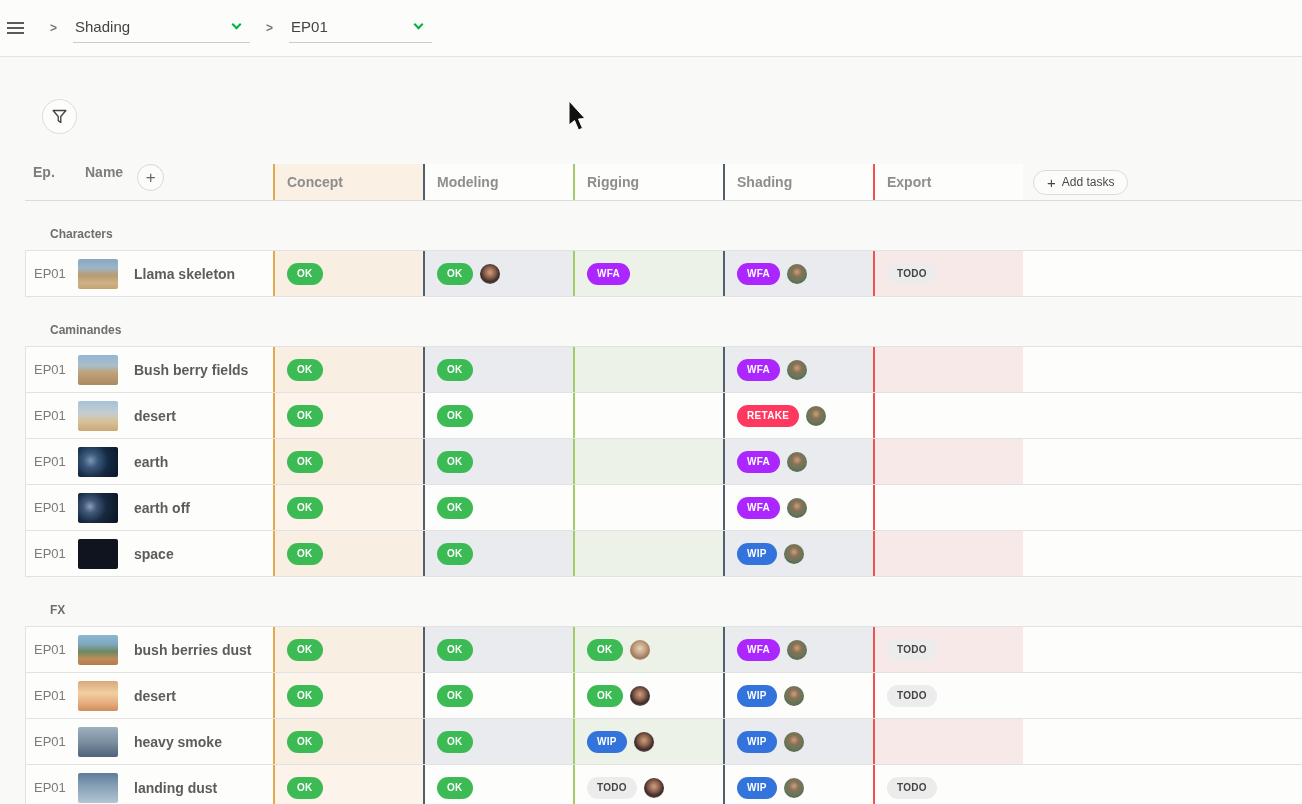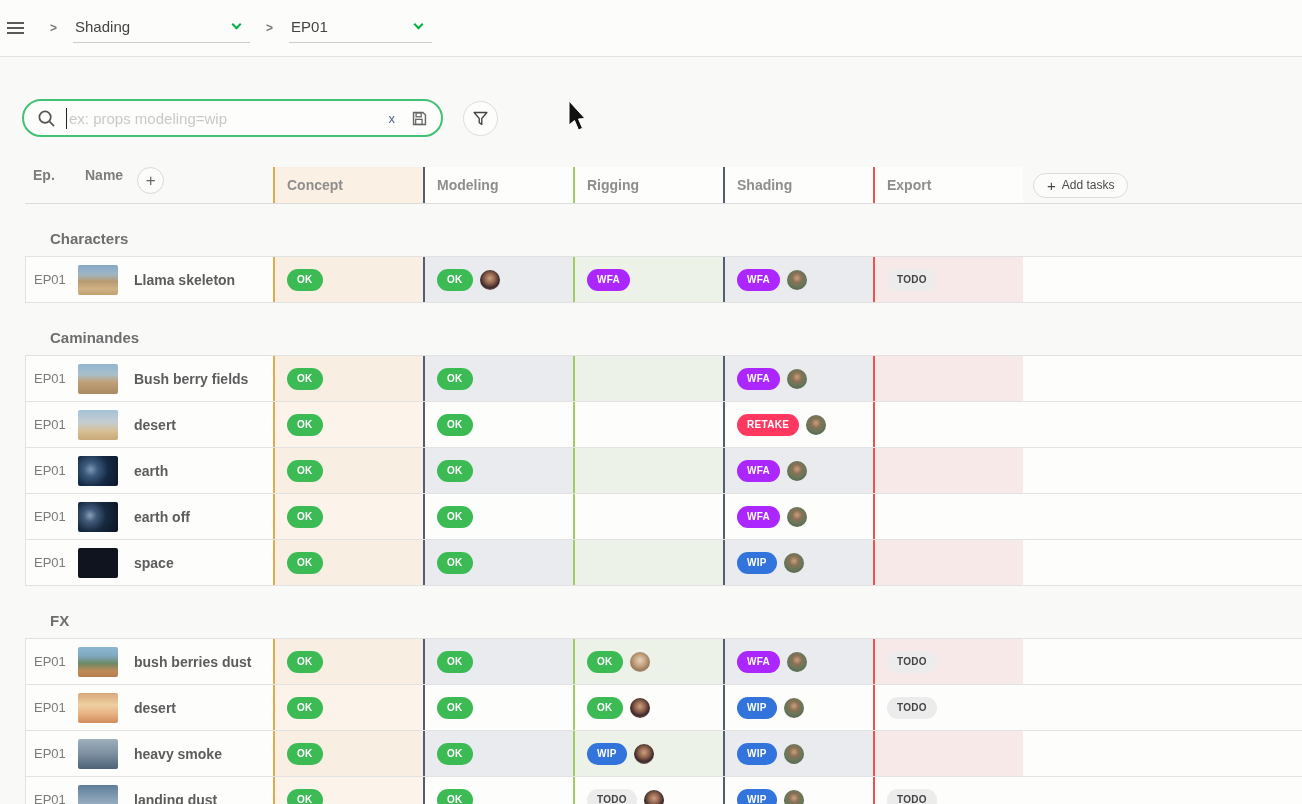--- a/index.html
+++ b/index.html
@@ -42,21 +42,21 @@
   .h-name{ margin-right:14px; }
   .plus-circle{ width:27px; height:27px; border:1px solid #d8d8d8; border-radius:50%;
                 background:#fcfcfb; color:#666; font-size:17px; font-weight:normal;
                 display:flex; align-items:center; justify-content:center; cursor:pointer; }
   .h-task{ width:150px; border-left:2px solid; display:flex; align-items:center;
            padding-left:12px; font-size:14px; font-weight:bold; color:#8e8e8e; cursor:pointer; }
   .add-tasks{ margin-left:10px; align-self:center; height:25px; border:1px solid #dcdcdc;
               border-radius:13px; background:#fcfcfb; color:#4a4a4a; font-size:12px;
               display:flex; align-items:center; gap:6px; padding:0 13px; cursor:pointer; white-space:nowrap; }
   .add-tasks .p{ font-size:15px; color:#444; }
-  .section-title{ margin:26px 0 9px 25px; font-size:15px; font-weight:bold; color:#6e6e6e; }
+  .section-title{ margin:26px 0 9px 25px; font-size:12px; font-weight:bold; color:#6e6e6e; }
   .rows{ border-bottom:1px solid #e2e2e2; width:1277px; }
   .row{ display:flex; height:46px; border-top:1px solid #e2e2e2; cursor:pointer; }
   .row-left{ width:248px; background:#fdfdfc; border-left:1px solid #e2e2e2;
              display:flex; align-items:center; }
   .ep{ margin-left:8px; width:44px; font-size:13px; color:#7b7b7b; }
   .thumb{ width:40px; height:30px; border-radius:2px; margin-right:16px; flex:none; }
   .aname{ font-size:14px; font-weight:bold; color:#5c5c5c; white-space:nowrap; }
   .cell{ width:150px; border-left:2px solid transparent; display:flex; align-items:center;
          padding-left:12px; }
   .filler{ flex:1; background:#fdfdfc; }
@@ -98,34 +98,20 @@
     </div>
     <span class="crumb-sep">&gt;</span>
     <div class="crumb" style="width:143px">
       <span class="lbl">EP01</span>
       <span class="chev"></span>
     </div>
   </div>
 </div>
 
 <div class="search-row">
-  <div class="search-pill">
-    <svg width="19" height="19" viewBox="0 0 20 20">
-      <circle cx="8.5" cy="8.5" r="6" fill="none" stroke="#555" stroke-width="1.8"></circle>
-      <line x1="13" y1="13" x2="18" y2="18" stroke="#555" stroke-width="1.8"></line>
-    </svg>
-    <span class="text-caret"></span>
-    <span class="placeholder">ex: props modeling=wip</span>
-    <span class="clear-x">x</span>
-    <svg width="17" height="17" viewBox="0 0 20 20">
-      <path d="M3 3 h11 l3 3 v11 h-14 z" fill="none" stroke="#666" stroke-width="1.7"></path>
-      <rect x="6" y="3.5" width="6" height="4.5" fill="none" stroke="#666" stroke-width="1.5"></rect>
-      <rect x="5.5" y="11" width="7.5" height="6" fill="none" stroke="#666" stroke-width="1.5"></rect>
-    </svg>
-  </div>
   <div class="filter-btn">
     <svg width="17" height="17" viewBox="0 0 20 20">
       <path d="M2.5 3 h15 l-6 7 v7 l-3 -2.2 v-4.8 z" fill="none" stroke="#444" stroke-width="1.6" stroke-linejoin="round"></path>
     </svg>
   </div>
 </div>
 
 <div class="table-wrap">
   <div class="thead">
     <div class="h-left">

